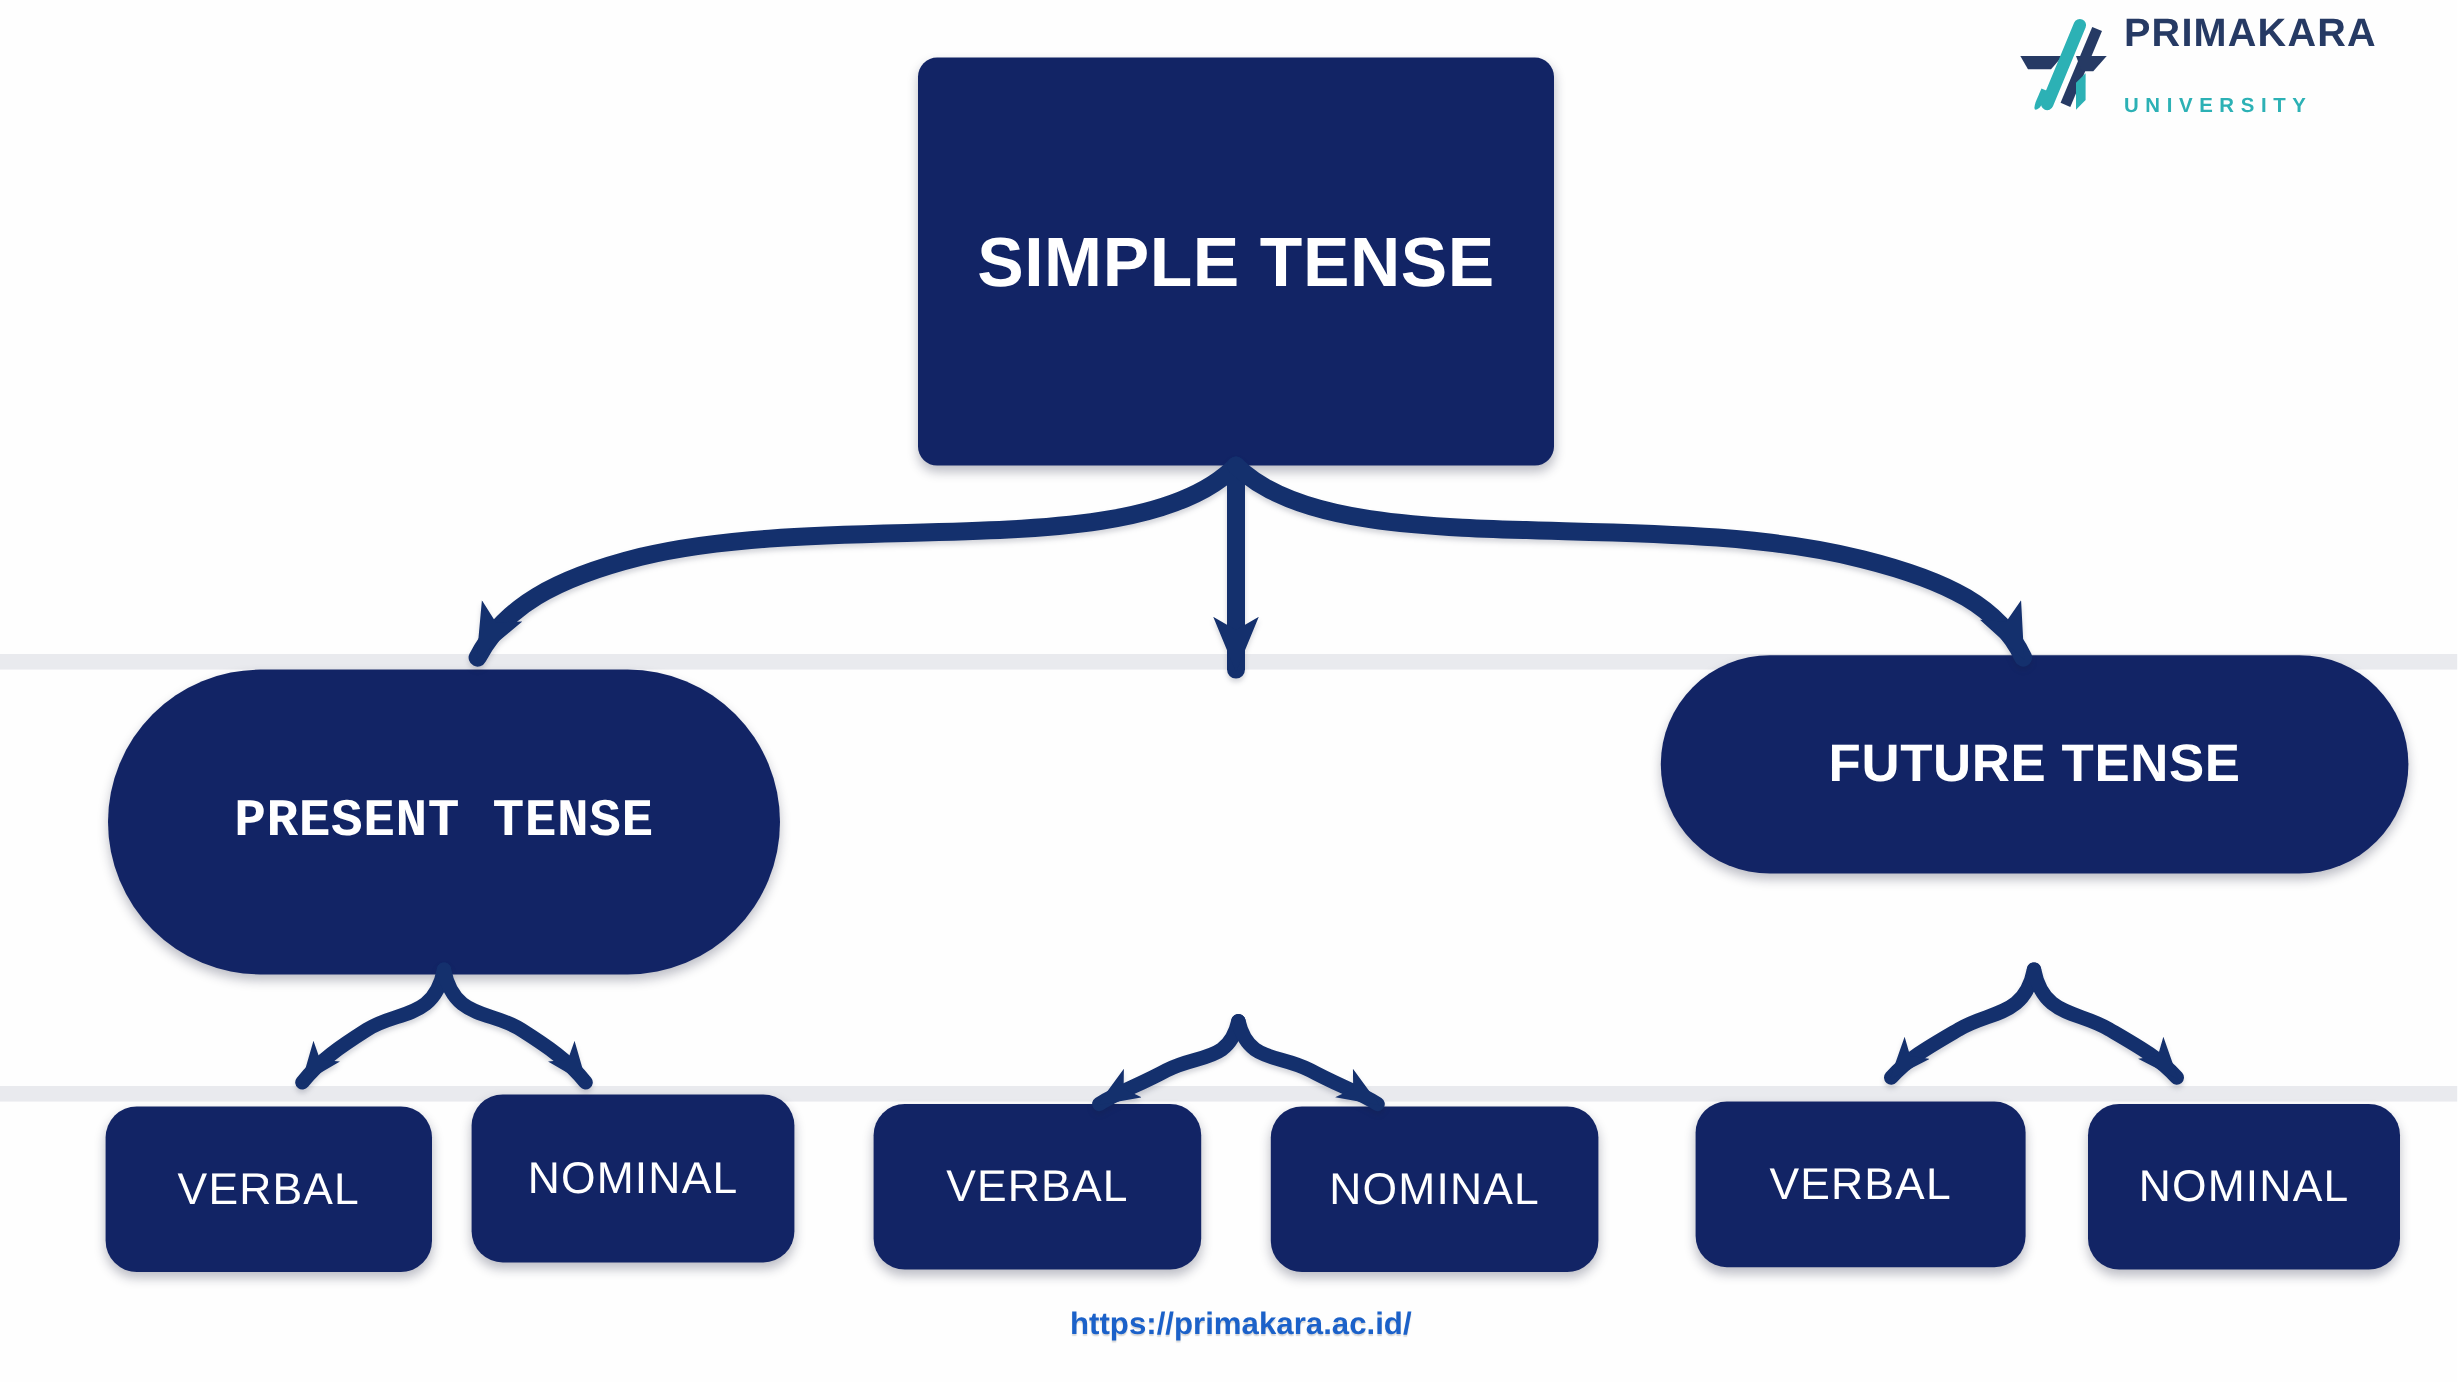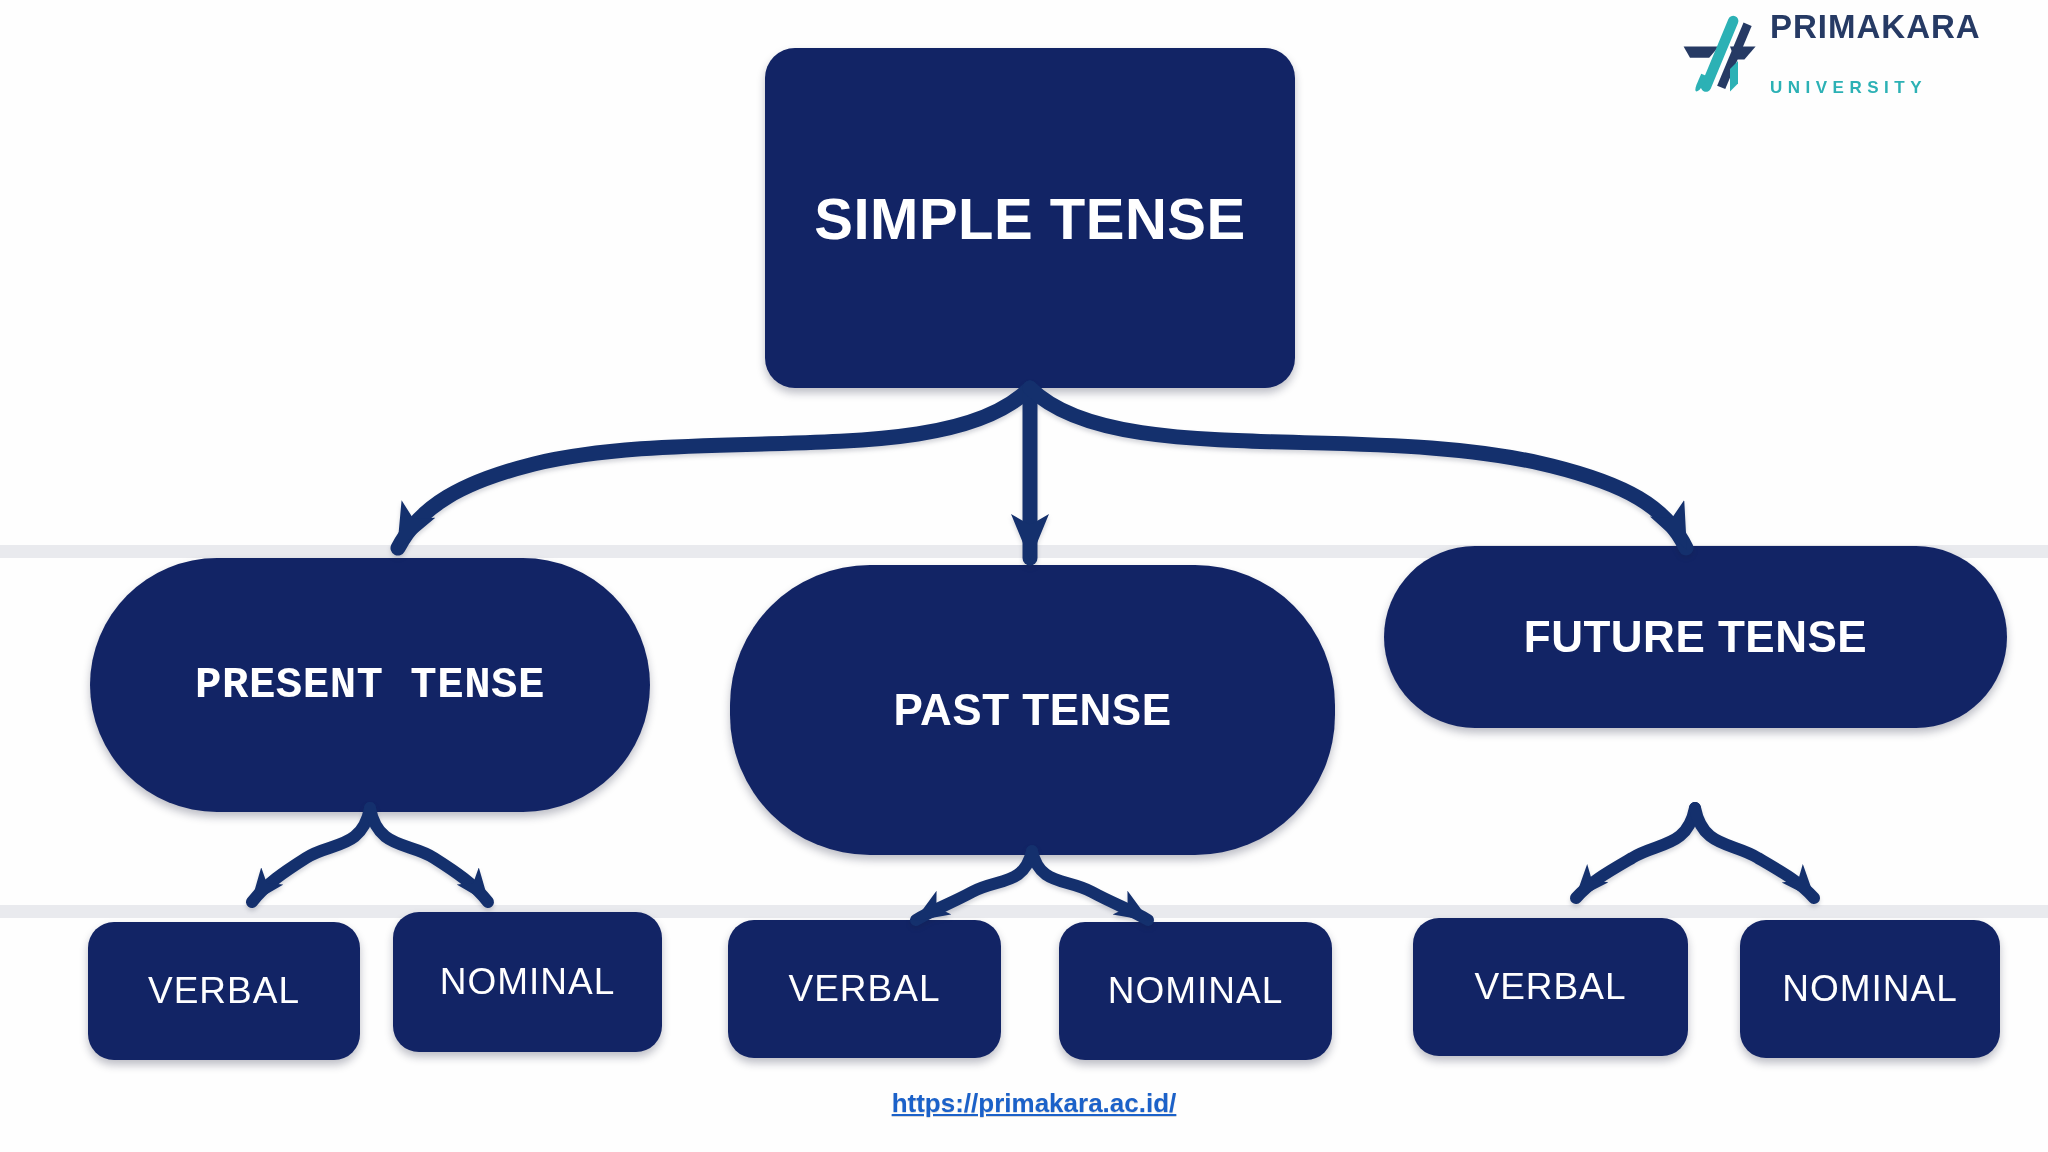--- a/index.html
+++ b/index.html
@@ -28,21 +28,21 @@
     color:#ffffff;
     display:flex;align-items:center;justify-content:center;
     text-align:center;
     box-shadow:0 5px 9px rgba(20,25,55,.28);
     z-index:1;
     font-weight:bold;
     letter-spacing:.5px;
   }
   .node.root{
     left:765px;top:48px;width:530px;height:340px;
-    border-radius:30px;
+    border-radius:16px;
     font-size:58px;
   }
   .node.pill{
     border-radius:140px;
     font-size:44px;
   }
   .pill.present{left:90px;top:558px;width:560px;height:254px;font-family:Liberation Mono, monospace;}
   .pill.past{left:730px;top:565px;width:605px;height:290px;}
   .pill.future{left:1384px;top:546px;width:623px;height:182px;}
 
@@ -70,21 +70,20 @@
   }
   svg.arrow-layer path.lvl1{stroke-width:15px;}
   svg.arrow-layer path.lvl2{stroke-width:12px;}
   svg.arrow-layer marker path{fill:var(--arrow);stroke:none;}
 
   .footer-link{
     position:absolute;left:824px;top:1088px;width:420px;
     text-align:center;z-index:1;
     color:var(--link);
     font-size:26px;font-weight:bold;
-    text-decoration:underline;
     text-shadow:0 1px 1px rgba(0,0,0,.15);
     cursor:pointer;
   }
 
   .logo{
     position:absolute;left:1682px;top:10px;z-index:1;
     display:flex;align-items:center;gap:8px;
   }
   .logo .mark{width:80px;height:84px;}
   .logo .words{display:flex;flex-direction:column;line-height:1;gap:32px;}
@@ -126,21 +125,20 @@
     <path class="conn lvl2" d="M1032,851 C1024,886 998,878 972,892 C950,904 932,910 916,920" marker-end="url(#ah2)"></path>
     <path class="conn lvl2" d="M1032,851 C1040,886 1066,878 1092,892 C1114,904 1132,910 1148,920" marker-end="url(#ah2)"></path>
 
     <path class="conn lvl2" d="M1695,808 C1687,848 1658,842 1632,858 C1608,872 1590,882 1576,898" marker-end="url(#ah2)"></path>
     <path class="conn lvl2" d="M1695,808 C1703,848 1732,842 1758,858 C1782,872 1800,882 1814,898" marker-end="url(#ah2)"></path>
   </svg>
 
   <div class="node root">SIMPLE TENSE</div>
 
   <div class="node pill present">PRESENT TENSE</div>
-  <div class="node pill past">PAST TENSE</div>
   <div class="node pill future">FUTURE TENSE</div>
 
   <div class="node leaf l-0-0">VERBAL</div>
   <div class="node leaf l-0-1">NOMINAL</div>
   <div class="node leaf l-1-0">VERBAL</div>
   <div class="node leaf l-1-1">NOMINAL</div>
   <div class="node leaf l-2-0">VERBAL</div>
   <div class="node leaf l-2-1">NOMINAL</div>
 
   <a class="footer-link">https://primakara.ac.id/</a>

